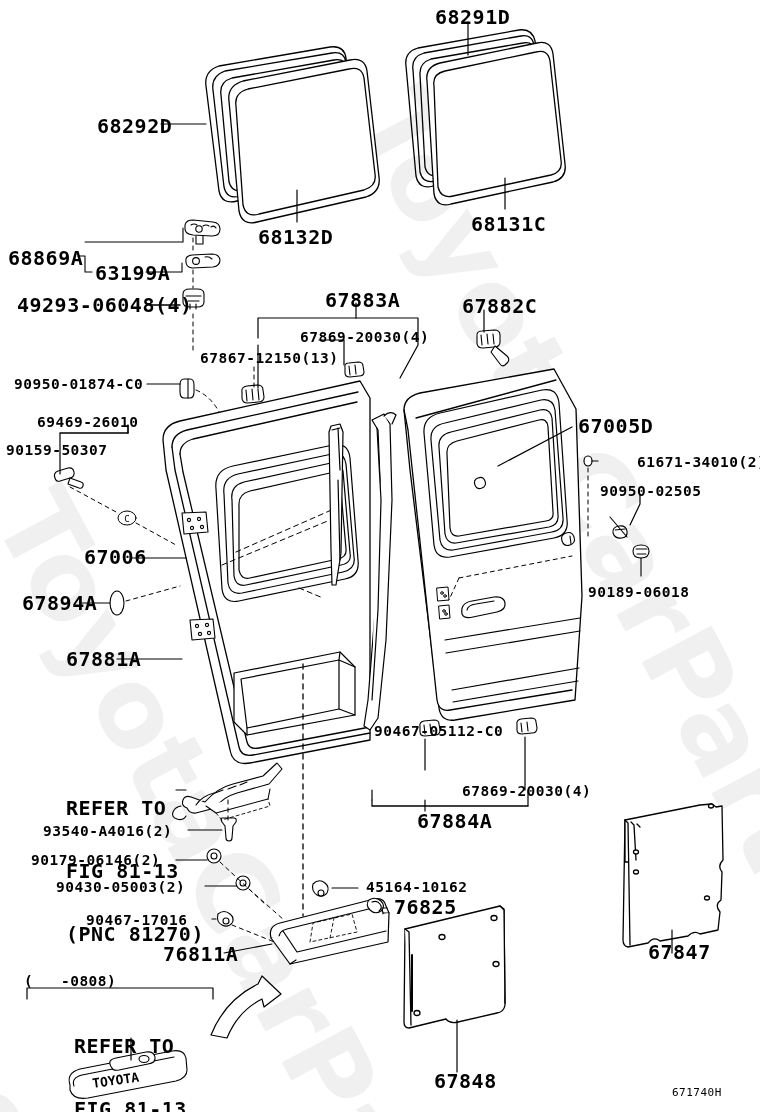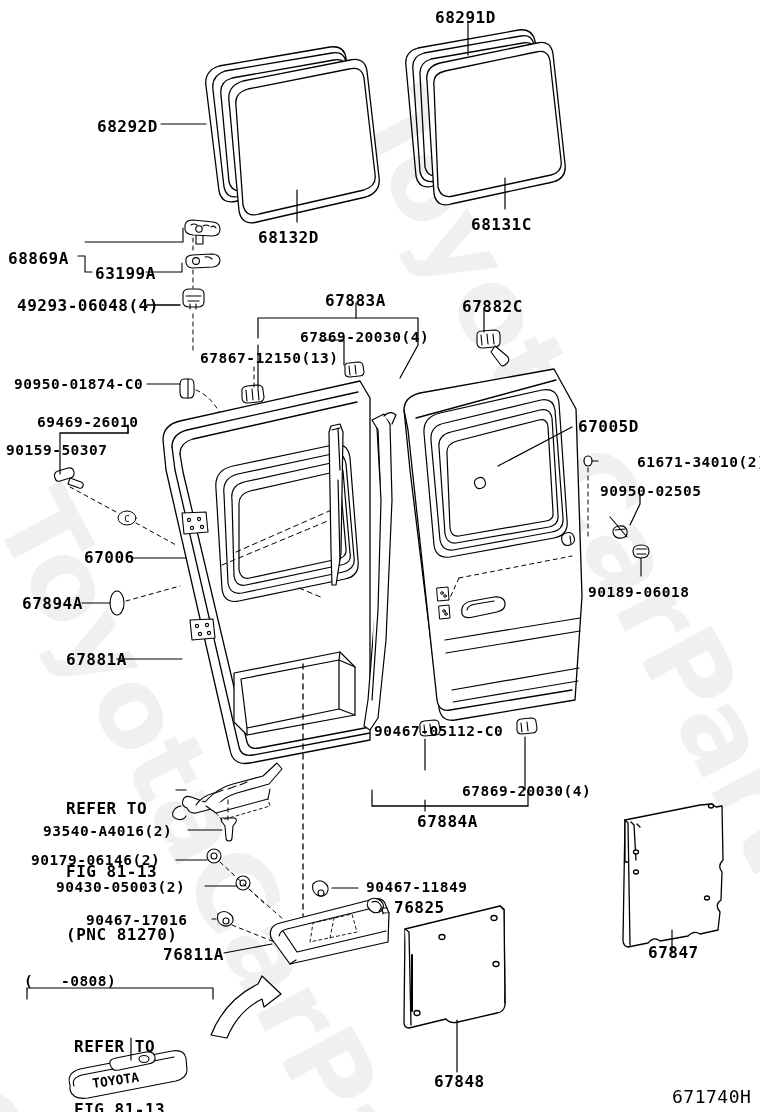--- a/index.html
+++ b/index.html
@@ -36,33 +36,33 @@
   
   #art{position:absolute;inset:0;z-index:1;}
   #art svg{display:block;}
 
   
   .lbl{
     position:absolute;
     z-index:3;
     font-family:"DejaVu Sans Mono","Liberation Mono",monospace;
     font-weight:bold;
-    font-size:16px;
+    font-size:20px;
     letter-spacing:.5px;
     color:#000;
     white-space:pre;
     line-height:19px;
   }
   .lbl.sm{font-size:14.5px;}
   .lbl.multi{line-height:21px;}
   .code{
     position:absolute;
     z-index:3;
     font-family:"DejaVu Sans Mono","Liberation Mono",monospace;
-    font-size:18px;
+    font-size:11px;
     color:#000;
     letter-spacing:.5px;
   }
 </style>
 </head>
 <body>
 
 <div id="page">
 
   <div id="watermark">
@@ -461,21 +461,21 @@
   <div class="lbl" style="left:84px;top:548px">67006</div>
   <div class="lbl" style="left:22px;top:594px">67894A</div>
   <div class="lbl sm" style="left:588px;top:583px">90189-06018</div>
   <div class="lbl" style="left:66px;top:650px">67881A</div>
   <div class="lbl sm" style="left:374px;top:722px">90467-05112-C0</div>
   <div class="lbl sm" style="left:462px;top:782px">67869-20030(4)</div>
   <div class="lbl" style="left:417px;top:812px">67884A</div>
   <div class="lbl sm" style="left:43px;top:822px">93540-A4016(2)</div>
   <div class="lbl sm" style="left:31px;top:851px">90179-06146(2)</div>
   <div class="lbl sm" style="left:56px;top:878px">90430-05003(2)</div>
-  <div class="lbl sm" style="left:366px;top:878px">90467-11849</div>
+  <div class="lbl sm" style="left:366px;top:878px">45164-10162</div>
   <div class="lbl" style="left:394px;top:898px">76825</div>
   <div class="lbl sm" style="left:86px;top:911px">90467-17016</div>
   <div class="lbl" style="left:163px;top:945px">76811A</div>
   <div class="lbl" style="left:648px;top:943px">67847</div>
   <div class="lbl" style="left:434px;top:1072px">67848</div>
   <div class="lbl sm" style="left:24px;top:972px">(   -0808)</div>
 
   <div class="lbl multi" style="left:66px;top:756px">
     <div>REFER TO</div>
     <div>FIG 81-13</div>

